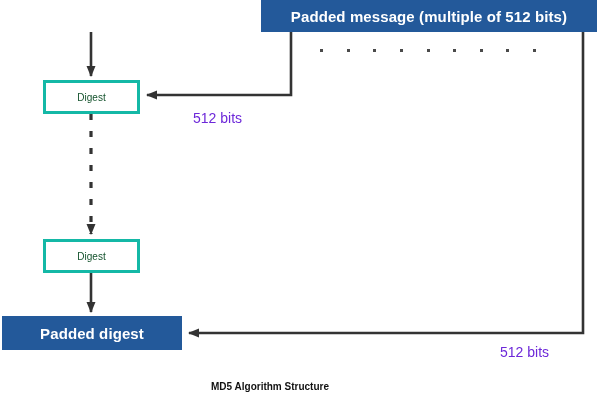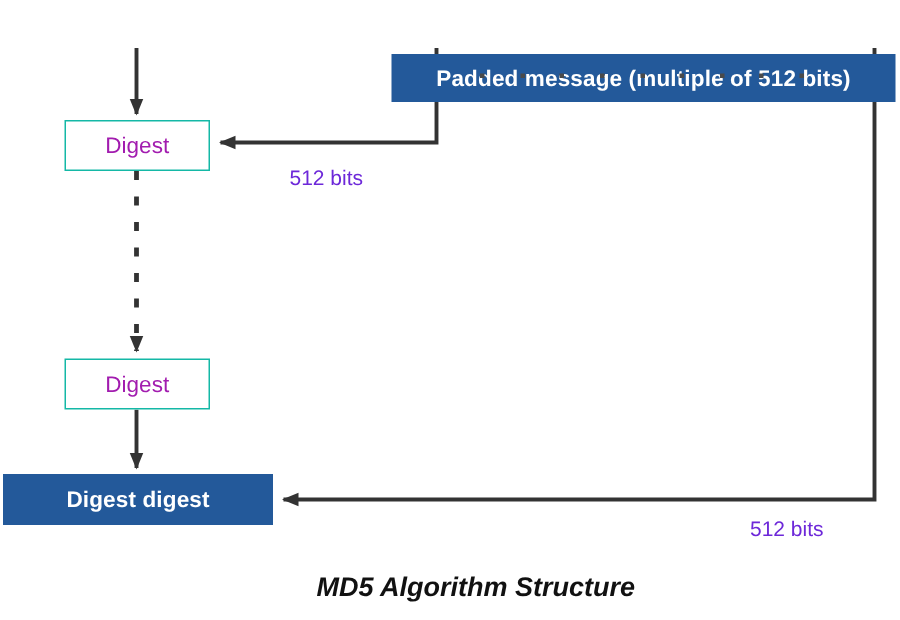--- a/index.html
+++ b/index.html
@@ -27,37 +27,36 @@
   }
   .box-blue {
     background: #23599A;
     color: #ffffff;
     font-weight: bold;
     font-size: 15px;
     letter-spacing: 0.1px;
   }
   .box-white {
     background: #ffffff;
-    border: 1px solid #14b8a6;
-    color: #a21caf;
-    font-size: 15px;
+    border: 3px solid #14b8a6;
+    color: #14532d;
+    font-size: 10px;
     font-weight: normal;
   }
   .label {
     position: absolute;
     color: #6d28d9;
     font-size: 14px;
     white-space: nowrap;
   }
   .caption {
     position: absolute;
     color: #111111;
     font-weight: bold;
-    font-style: italic;
-    font-size: 18px;
+    font-size: 10px;
     white-space: nowrap;
   }
   svg.wires {
     position: absolute;
     left: 0;
     top: 0;
     width: 600px;
     height: 413px;
     pointer-events: none;
   }
@@ -93,34 +92,34 @@
     <polyline points="291,32 291,95 147,95" fill="none" stroke="#333333" stroke-width="2.6" marker-end="url(#arrowSolid2)"></polyline>
 
     <line x1="91" y1="114" x2="91" y2="234" stroke="#333333" stroke-width="3.2" stroke-dasharray="6 11" marker-end="url(#arrowSolid2)"></line>
 
     <line x1="91" y1="273" x2="91" y2="312" stroke="#333333" stroke-width="2.6" marker-end="url(#arrowSolid2)"></line>
 
     <polyline points="583,32 583,333 189,333" fill="none" stroke="#333333" stroke-width="2.6" marker-end="url(#arrowSolid2)"></polyline>
   </svg>
 
 
-  <div class="box box-blue" style="left:261px; top:0px; width:336px; height:32px;margin-top:36px;">
+  <div class="box box-blue" style="left:261px; top:0px; width:336px; height:32px;">
     <span>Padded message (multiple of 512 bits)</span>
   </div>
 
   <div class="box box-white" style="left:43px; top:80px; width:97px; height:34px;">
     <span>Digest</span>
   </div>
 
   <div class="box box-white" style="left:43px; top:239px; width:97px; height:34px;">
     <span>Digest</span>
   </div>
 
   <div class="box box-blue" style="left:2px; top:316px; width:180px; height:34px;">
-    <span>Digest digest</span>
+    <span>Padded digest</span>
   </div>
 
   <div class="dots-row" style="left:320px; top:48px; width:216px; height:4px;">
     <span class="dot"></span>
     <span class="dot"></span>
     <span class="dot"></span>
     <span class="dot"></span>
     <span class="dot"></span>
     <span class="dot"></span>
     <span class="dot"></span>

